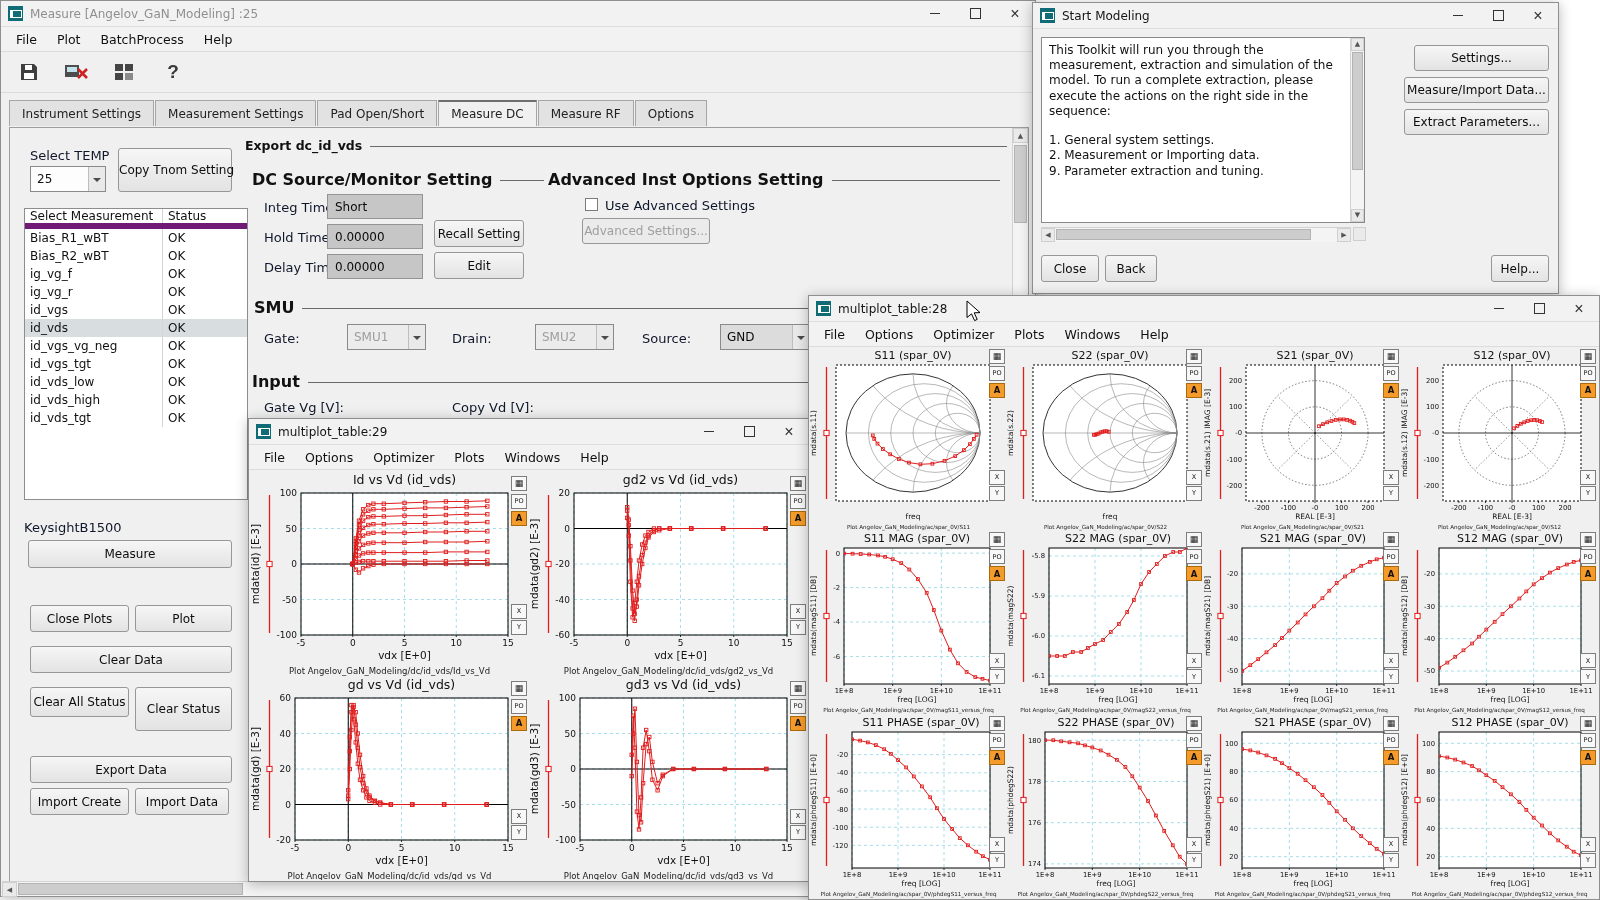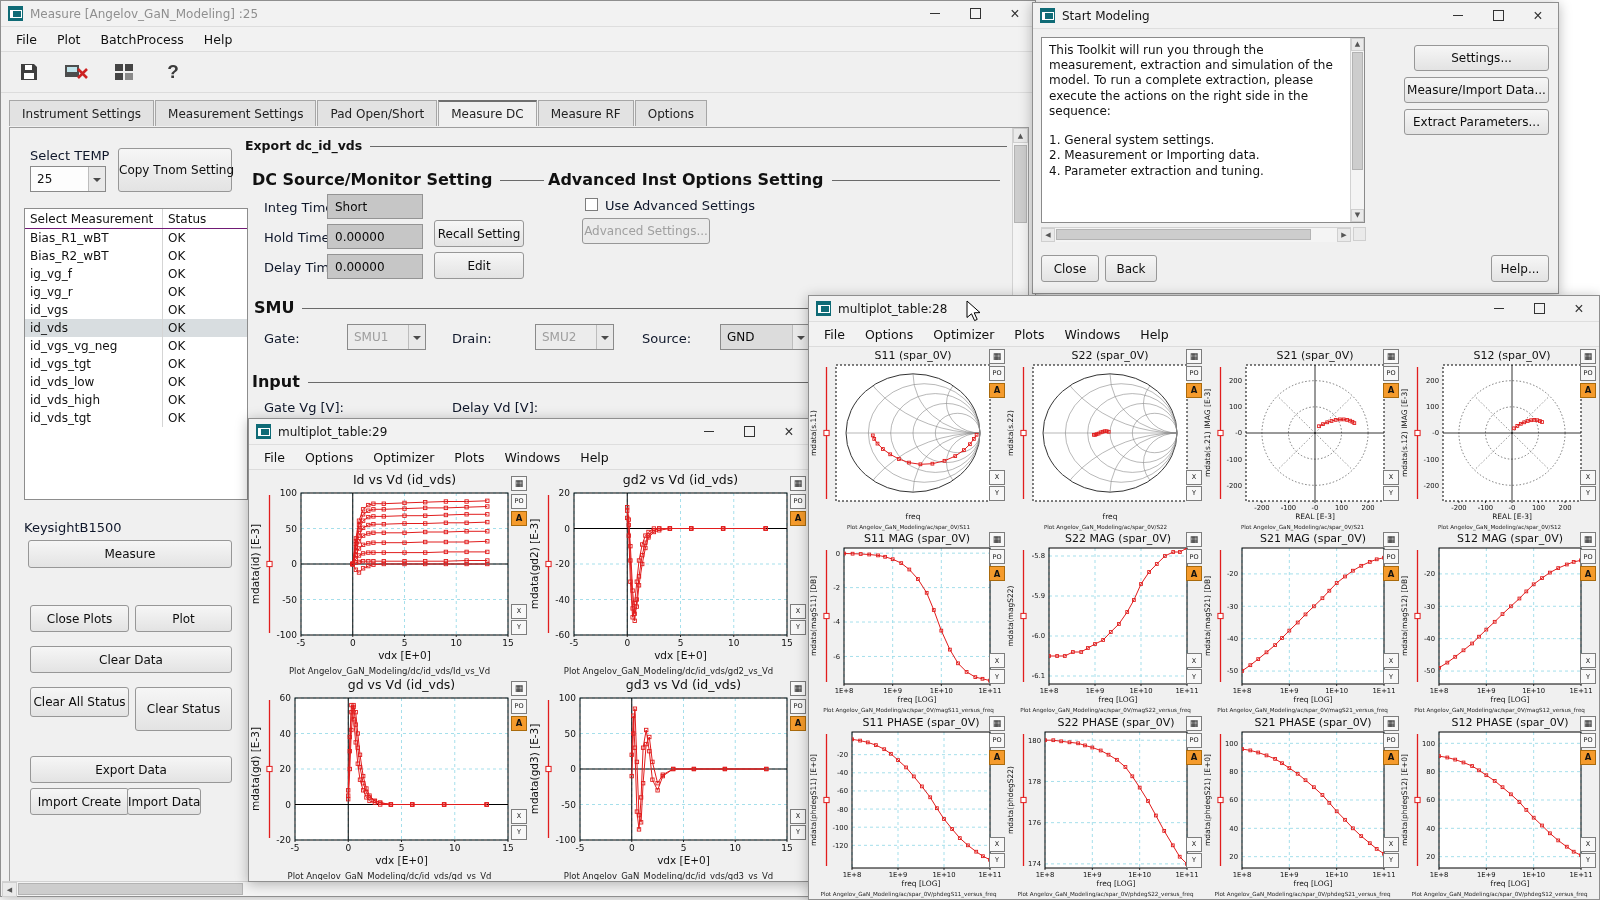--- a/index.html
+++ b/index.html
@@ -33,21 +33,21 @@
   .btn{position:absolute;background:linear-gradient(#f6f6f6,#e3e3e3);border:1px solid #979797;border-radius:3px;font-size:12px;color:#0d0d0d;font-family:inherit;white-space:nowrap}
   .btn.disabled{color:#9f9f9f;background:#ebebeb}
   .field{position:absolute;background:#c6c6c6;border:1px solid #949494;font-size:12px;display:flex;align-items:center;padding-left:7px;color:#0a0a0a}
   .combo{position:absolute;background:#fdfdfd;border:1px solid #8a8a8a;font-size:12px;display:flex;align-items:center;padding-left:6px}
   .combo .arrow{margin-left:auto;width:17px;align-self:stretch;border-left:1px solid #bdbdbd;display:flex;align-items:center;justify-content:center;background:#e9e9e9}
   .combo .arrow::after{content:"";border:4px solid transparent;border-top-color:#4a4a4a;margin-top:5px}
   .combo.disabled{background:#ececec;color:#9d9d9d}
   .combo.dark{background:#dcdcdc;color:#0a0a0a}
   .checkbox{position:absolute;width:13px;height:13px;background:#fff;border:1px solid #7c7c7c}
   .mtable{position:absolute;background:#fff;border:1px solid #8d8d8d;font-size:12px;overflow:hidden}
-  .thead{display:flex;border-bottom:1px solid #701a75;height:20px;align-items:center}
+  .thead{display:flex;border-bottom:6px solid #701a75;height:20px;align-items:center}
   .thead span,.trow span{padding:0 5px;white-space:nowrap;overflow:hidden}
   .c1{width:138px;border-right:1px solid #d5d5d5;align-self:stretch;display:flex;align-items:center}
   .c2{flex:1}
   .trow{display:flex;height:18px;align-items:center}
   .trow.sel{background:#d8dde0}
   
   .vsb{position:absolute;width:16px;background:#f4f4f4;border-left:1px solid #d2d2d2}
   .hsb{position:absolute;height:15px;background:#f4f4f4;border-top:1px solid #d2d2d2}
   .sb-arrow{position:absolute;width:15px;height:15px;display:flex;align-items:center;justify-content:center;background:#eaeaea;border:1px solid #cfcfcf;color:#555;font-size:7px}
   .sb-arrow.up::after{content:"\25b2"} .sb-arrow.down::after{content:"\25bc"}
@@ -179,21 +179,21 @@
     </div>
     <span class="lbl" style="left:14px;top:392px">KeysightB1500</span>
     <button class="btn" style="left:18px;top:412px;width:204px;height:28px">Measure</button>
     <button class="btn" style="left:20px;top:477px;width:99px;height:27px">Close Plots</button>
     <button class="btn" style="left:125px;top:477px;width:97px;height:27px">Plot</button>
     <button class="btn" style="left:20px;top:518px;width:202px;height:27px">Clear Data</button>
     <button class="btn" style="left:20px;top:559px;width:99px;height:30px;font-size:12px">Clear All Status</button>
     <button class="btn" style="left:125px;top:559px;width:97px;height:44px">Clear Status</button>
     <button class="btn" style="left:20px;top:628px;width:202px;height:27px">Export Data</button>
     <button class="btn" style="left:20px;top:660px;width:99px;height:27px">Import Create</button>
-    <button class="btn" style="left:117px;top:660px;width:74px;height:27px">Import Data</button>
+    <button class="btn" style="left:125px;top:660px;width:94px;height:27px">Import Data</button>
 
     <div class="sec" style="left:235px;top:10px;width:762px;font-size:12.5px">
         <span>Export dc_id_vds</span>
       </div>
     <div class="sec" style="left:242px;top:42px;width:292px">
         <span>DC Source/Monitor Setting</span>
       </div>
     <span class="lbl" style="left:254px;top:72px">Integ Time:</span>
     <span class="field" style="left:317px;top:66px;width:96px;height:25px">Short</span>
     <span class="lbl" style="left:254px;top:102px">Hold Time:</span>
@@ -223,21 +223,21 @@
     </span>
     <span class="lbl" style="left:632px;top:203px">Source:</span>
     <span class="combo dark" style="left:710px;top:196px;width:90px;height:26px">
       <span>GND</span>
         <span class="arrow"></span>
     </span>
     <div class="sec" style="left:242px;top:244px;width:748px">
         <span>Input</span>
       </div>
     <span class="lbl" style="left:254px;top:272px">Gate Vg [V]:</span>
-    <span class="lbl" style="left:442px;top:272px">Delay Vd [V]:</span>
+    <span class="lbl" style="left:442px;top:272px">Copy Vd [V]:</span>
 
     <div class="vsb" style="right:0;top:0;bottom:0">
       <div class="sb-arrow up" style="top:0;left:0"></div>
       <div class="sb-thumb" style="left:1px;top:17px;width:13px;height:78px"></div>
       <div class="sb-arrow down" style="bottom:0;left:0"></div>
     </div>
   </div>
 
   <div class="hsb" style="left:1px;right:1px;bottom:0">
     <div class="sb-arrow left" style="left:0;top:0"></div>
@@ -254,21 +254,21 @@
       <button class="wc wc-min"></button>
       <button class="wc wc-max"></button>
       <button class="wc wc-close"></button>
     </span>
   </header>
   <div class="sm-text" style="left:8px;top:34px;width:324px;height:186px">
     <div class="inner">
       <p>This Toolkit will run you through the measurement, extraction and simulation of the model. To run a complete extraction, please execute the actions on the right side in the sequence:</p>
       <p class="gap">1. General system settings.</p>
       <p>2. Measurement or Importing data.</p>
-      <p>4. Parameter extraction and tuning.</p>
+      <p>9. Parameter extraction and tuning.</p>
     </div>
     <div class="vsb" style="right:0;top:0;bottom:0;width:14px">
       <div class="sb-arrow up" style="top:0;left:0;width:13px;height:13px"></div>
       <div class="sb-thumb" style="left:1px;top:14px;width:11px;height:118px"></div>
       <div class="sb-arrow down" style="bottom:0;left:0;width:13px;height:13px"></div>
     </div>
   </div>
   <div class="hsb" style="left:8px;top:224px;width:310px">
     <div class="sb-arrow left" style="left:0;top:0;width:14px;height:14px"></div>
     <div class="sb-thumb" style="left:15px;top:1px;height:11px;width:255px"></div>

